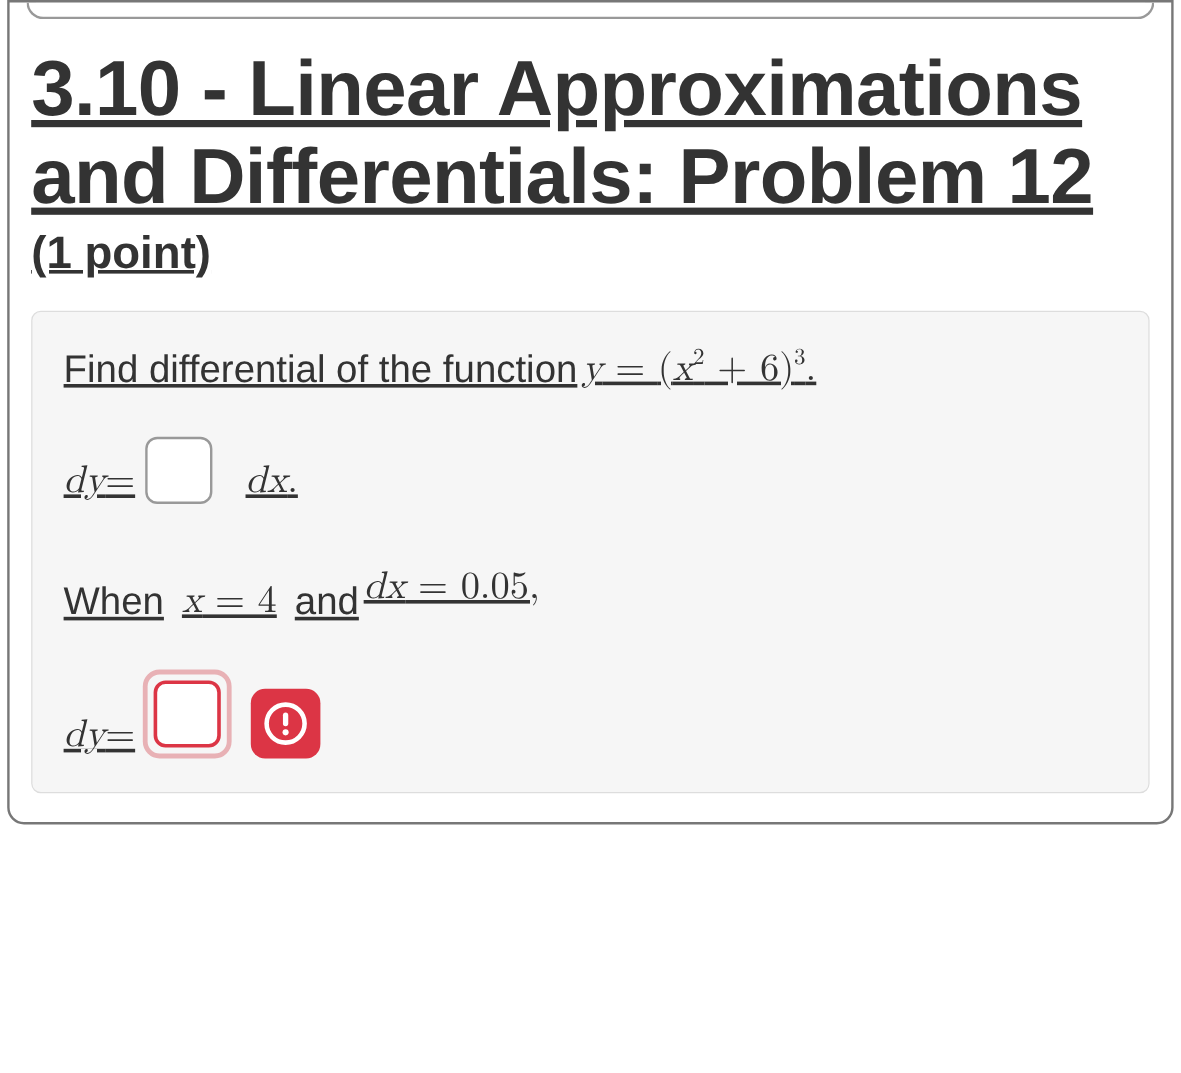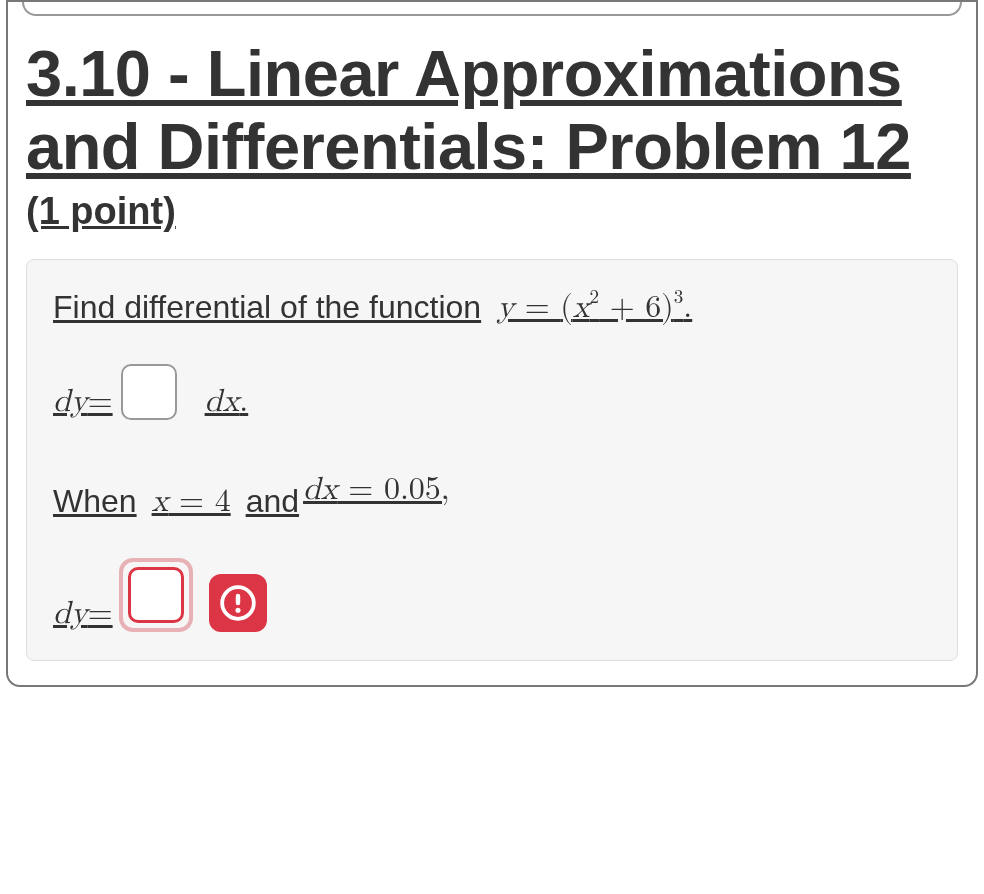--- a/index.html
+++ b/index.html
@@ -114,21 +114,21 @@
 <div class="outer">
   <div class="top-closed-box"></div>
   <div class="content">
     <h1 class="title">3.10 - Linear Approximations and Differentials: Problem 12</h1>
     <div class="points">(1 point)</div>
 
     <div class="problem-box">
 
       <div class="row">
         <span class="txt">Find differential of the function </span>
-        <span class="math" style="margin-left:16px;">
+        <span class="math" style="margin-left:4px;">
           <span class="mi">y</span><span> = </span><span>(</span><span class="mi">x</span><span class="sup">2</span><span> + 6)</span><span class="sup">3</span><span>.</span>
         </span>
       </div>
 
       <div class="row">
         <span class="math mi">dy</span>
         <span class="math"> = </span>
         <input class="answer-input" type="text" value="" style="">
         <span class="math" style="margin-left:20px;">
           <span class="mi">dx</span><span>.</span>

